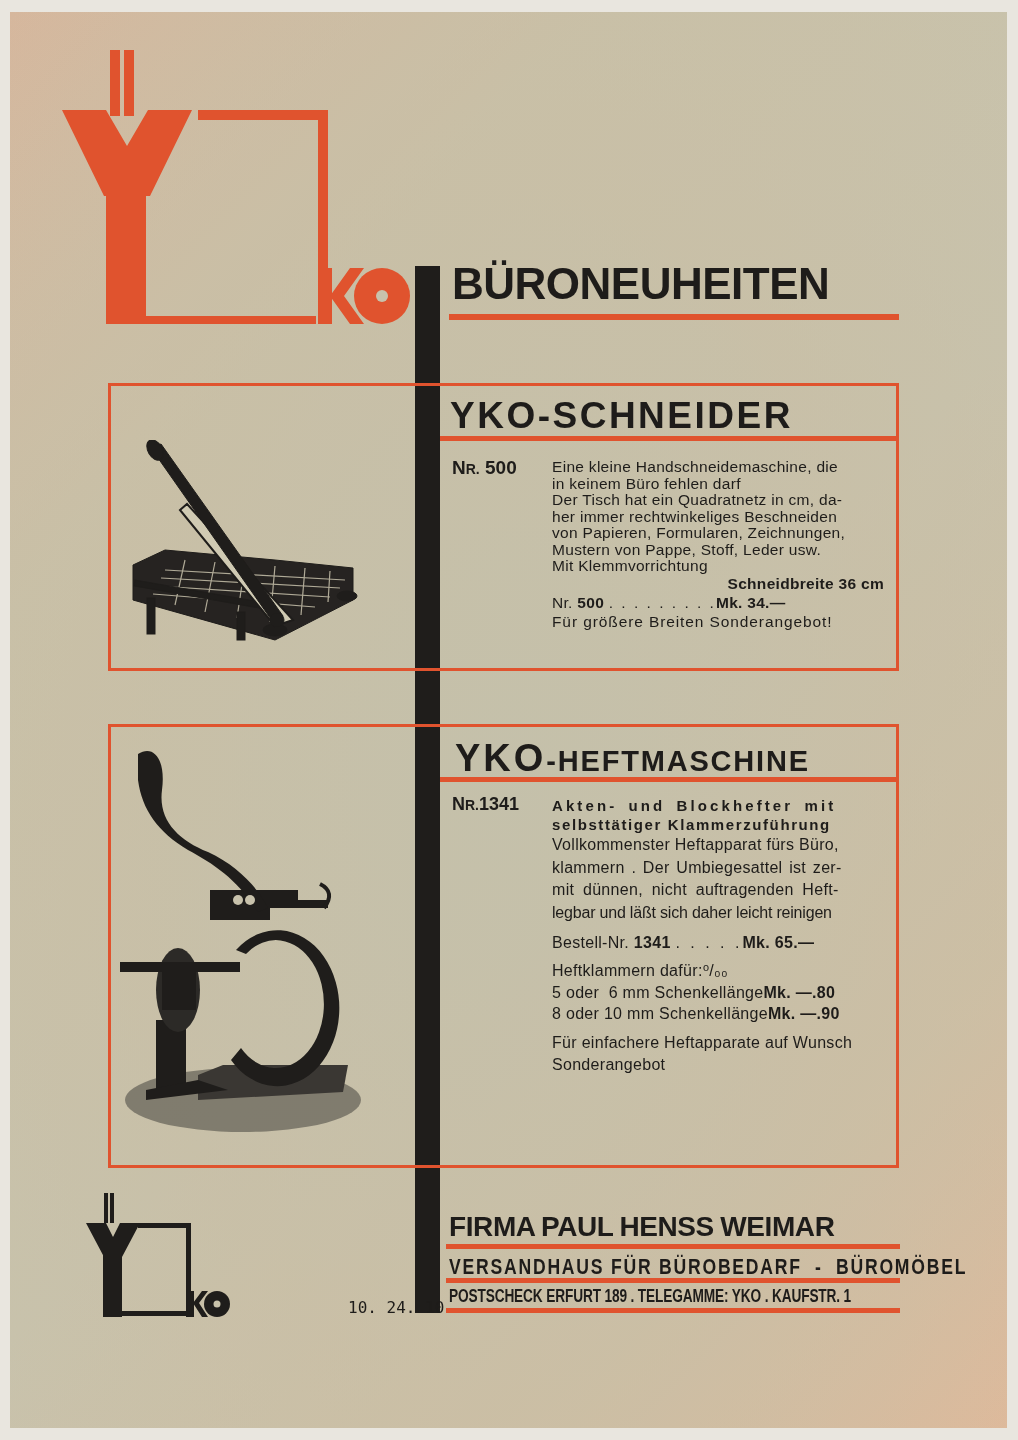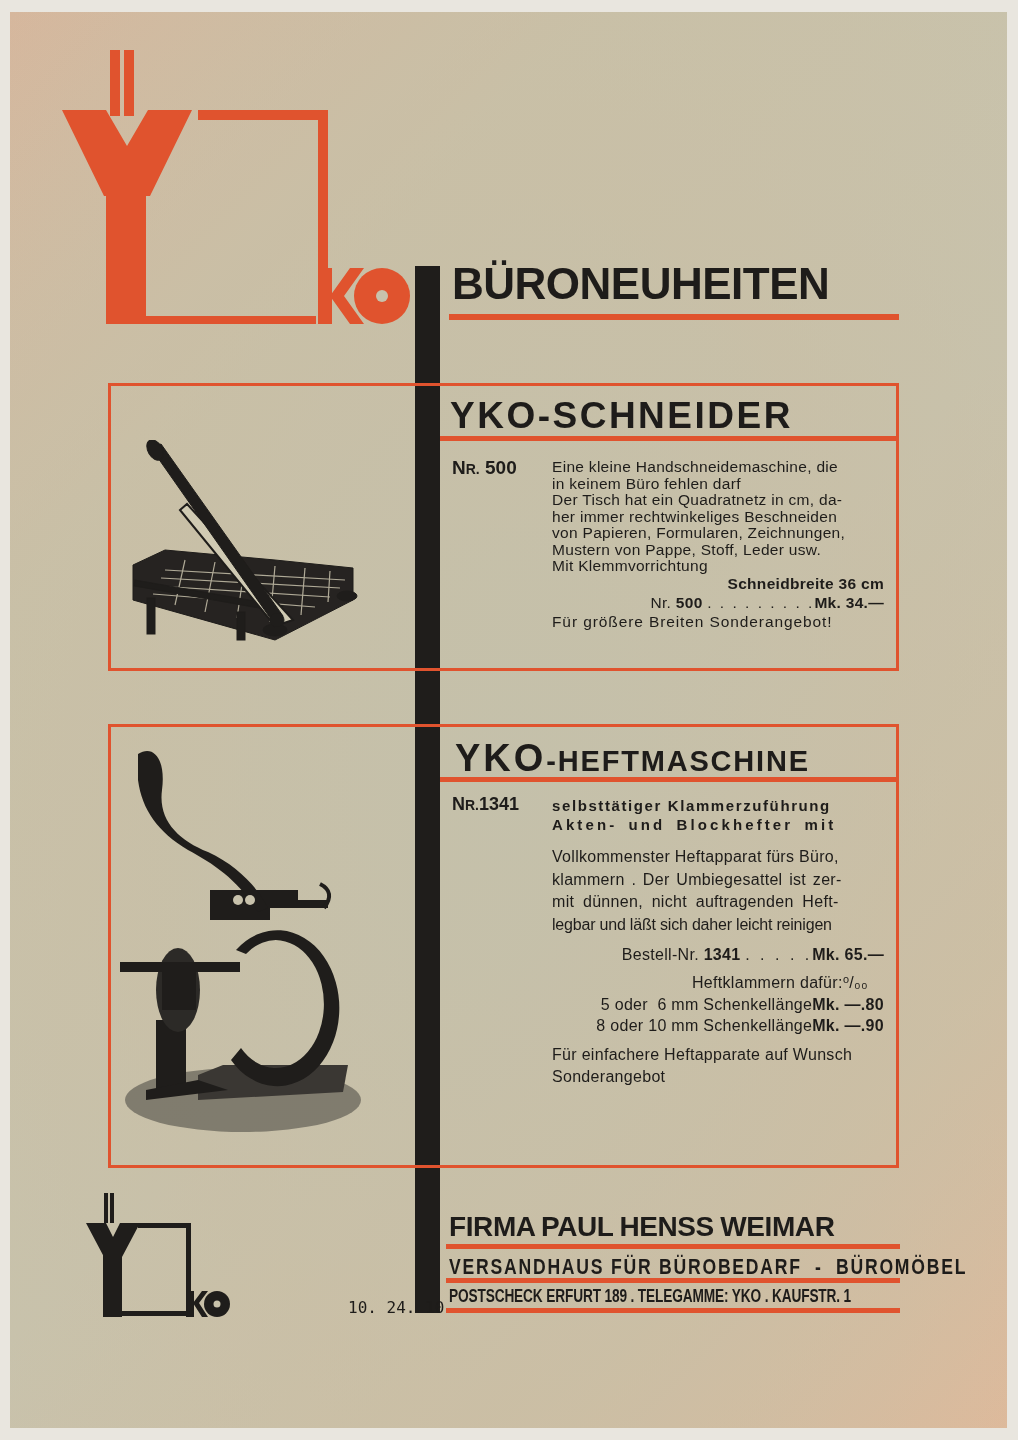--- a/index.html
+++ b/index.html
@@ -34,21 +34,21 @@
 
     .product-title {
       font-weight: bold; white-space: nowrap; line-height: 1;
     }
     .nr-label { font-weight: bold; font-size: 19px; white-space: nowrap; line-height: 1; }
     .nr-label .small { font-size: 14px; }
     .body-text {
       font-size: 15.5px; line-height: 16.5px; letter-spacing: 0.3px;
     }
     .body-text .line { white-space: nowrap; }
-    .spread { display: flex; justify-content: flex-end; white-space: nowrap; }
+    .spread { display: flex; justify-content: flex-start; white-space: nowrap; }
     .b { font-weight: bold; }
     .right { text-align: right; }
 
     .footer-line { font-weight: bold; white-space: nowrap; line-height: 1; }
     .condensed { display: inline-block; transform-origin: left top; }
     .date-stamp { font-family: "DejaVu Sans Mono", monospace; font-size: 16px; }
   </style>
 </head>
 <body>
 
@@ -181,24 +181,24 @@
 
 <div class="abs product-title" style="left:455px;top:739px;">
   <span style="font-size:38px;letter-spacing:3px;">YKO</span><span style="font-size:29px;letter-spacing:1.8px;">-HEFTMASCHINE</span>
 </div>
 
 <div class="abs nr-label" style="left:452px;top:795px;font-size:18px;">
   <span>N</span><span class="small">R.</span><span>1341</span>
 </div>
 
 <div class="abs body-text" style="left:552px;top:796px;width:332px;">
+  <div class="line b" style="letter-spacing:3.1px;font-size:15px;line-height:19px;word-spacing:4px;">Akten-  und  Blockhefter  mit</div>
   <div class="line b" style="letter-spacing:1.6px;font-size:15px;line-height:19px;">selbsttätiger  Klammerzuführung</div>
-  <div class="line b" style="letter-spacing:3.1px;font-size:15px;line-height:19px;word-spacing:4px;">Akten-  und  Blockhefter  mit</div>
-
-  <div style="margin-top:12px;line-height:22.5px;font-size:16px;">
+
+  <div style="line-height:22.5px;font-size:16px;">
     <div class="line">Vollkommenster Heftapparat fürs Büro,</div>
     <div class="line" style="word-spacing:2px;">klammern . Der Umbiegesattel ist zer-</div>
     <div class="line" style="word-spacing:4px;">mit dünnen, nicht auftragenden Heft-</div>
     <div class="line" style="letter-spacing:-0.2px;">legbar und läßt sich daher leicht reinigen</div>
   </div>
 
   <div class="spread" style="margin-top:8px;font-size:16px;line-height:22px;">
     <span><span>Bestell-Nr.</span> <span class="b">1341</span>
     <span style="letter-spacing:3px;">. . . . .</span></span>
     <span class="b">Mk. 65.—</span>

